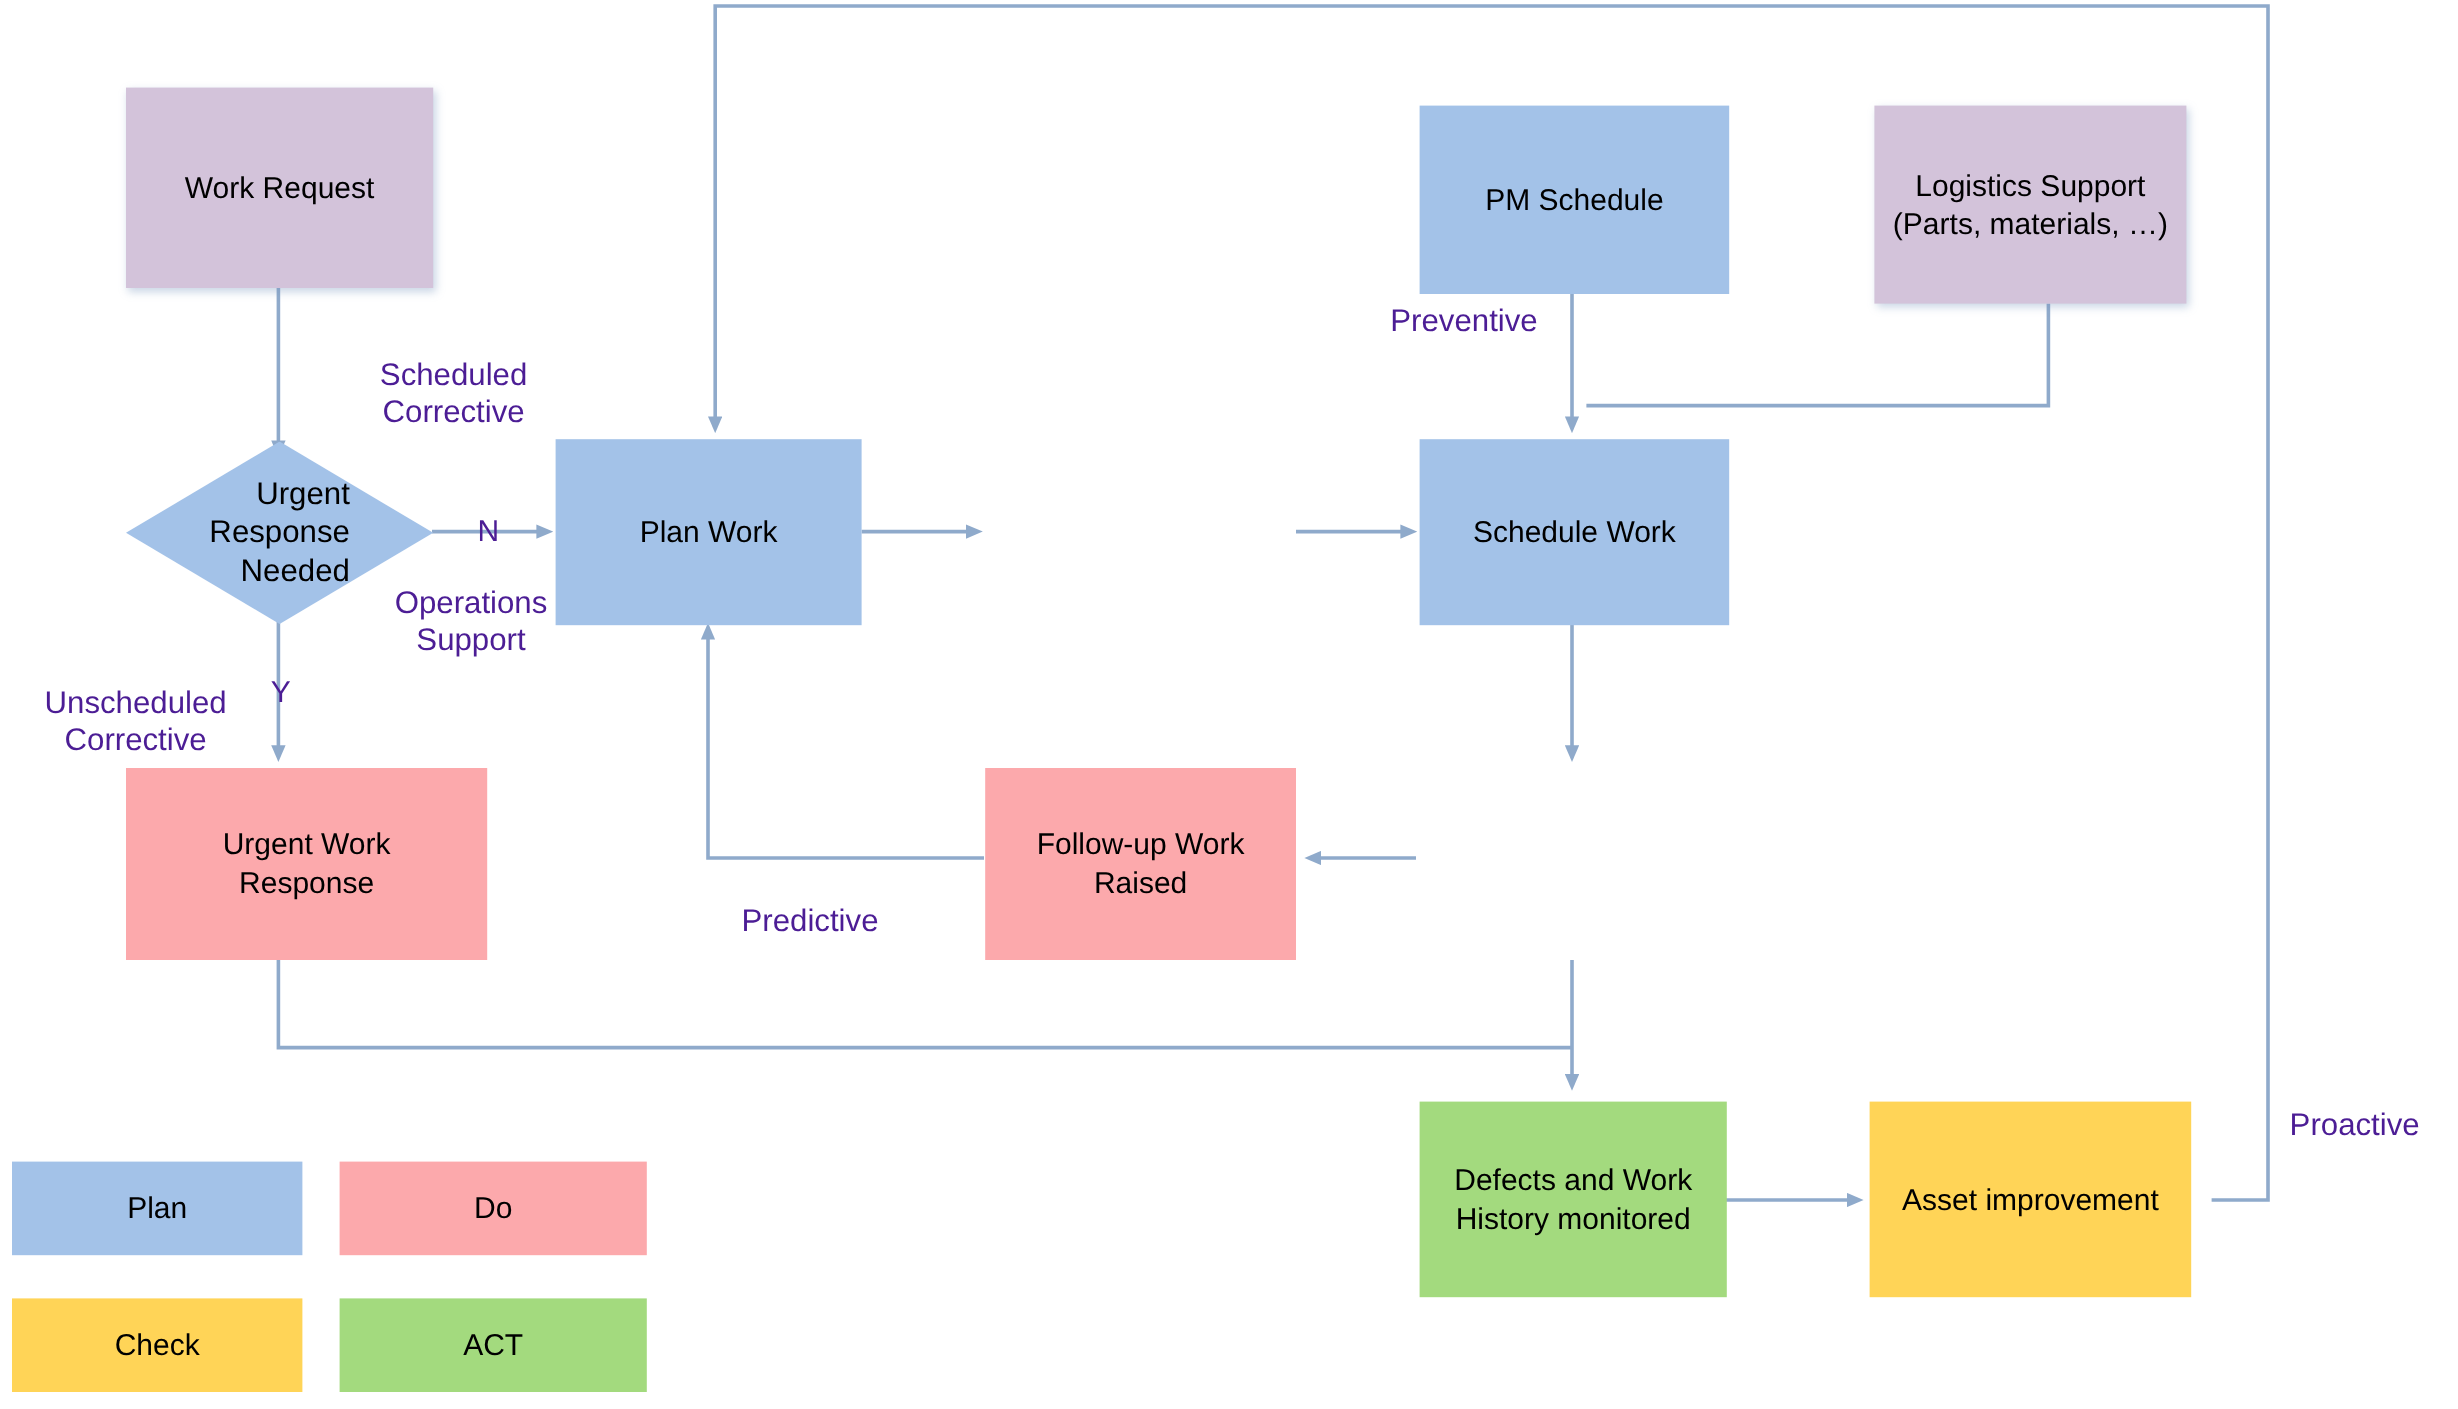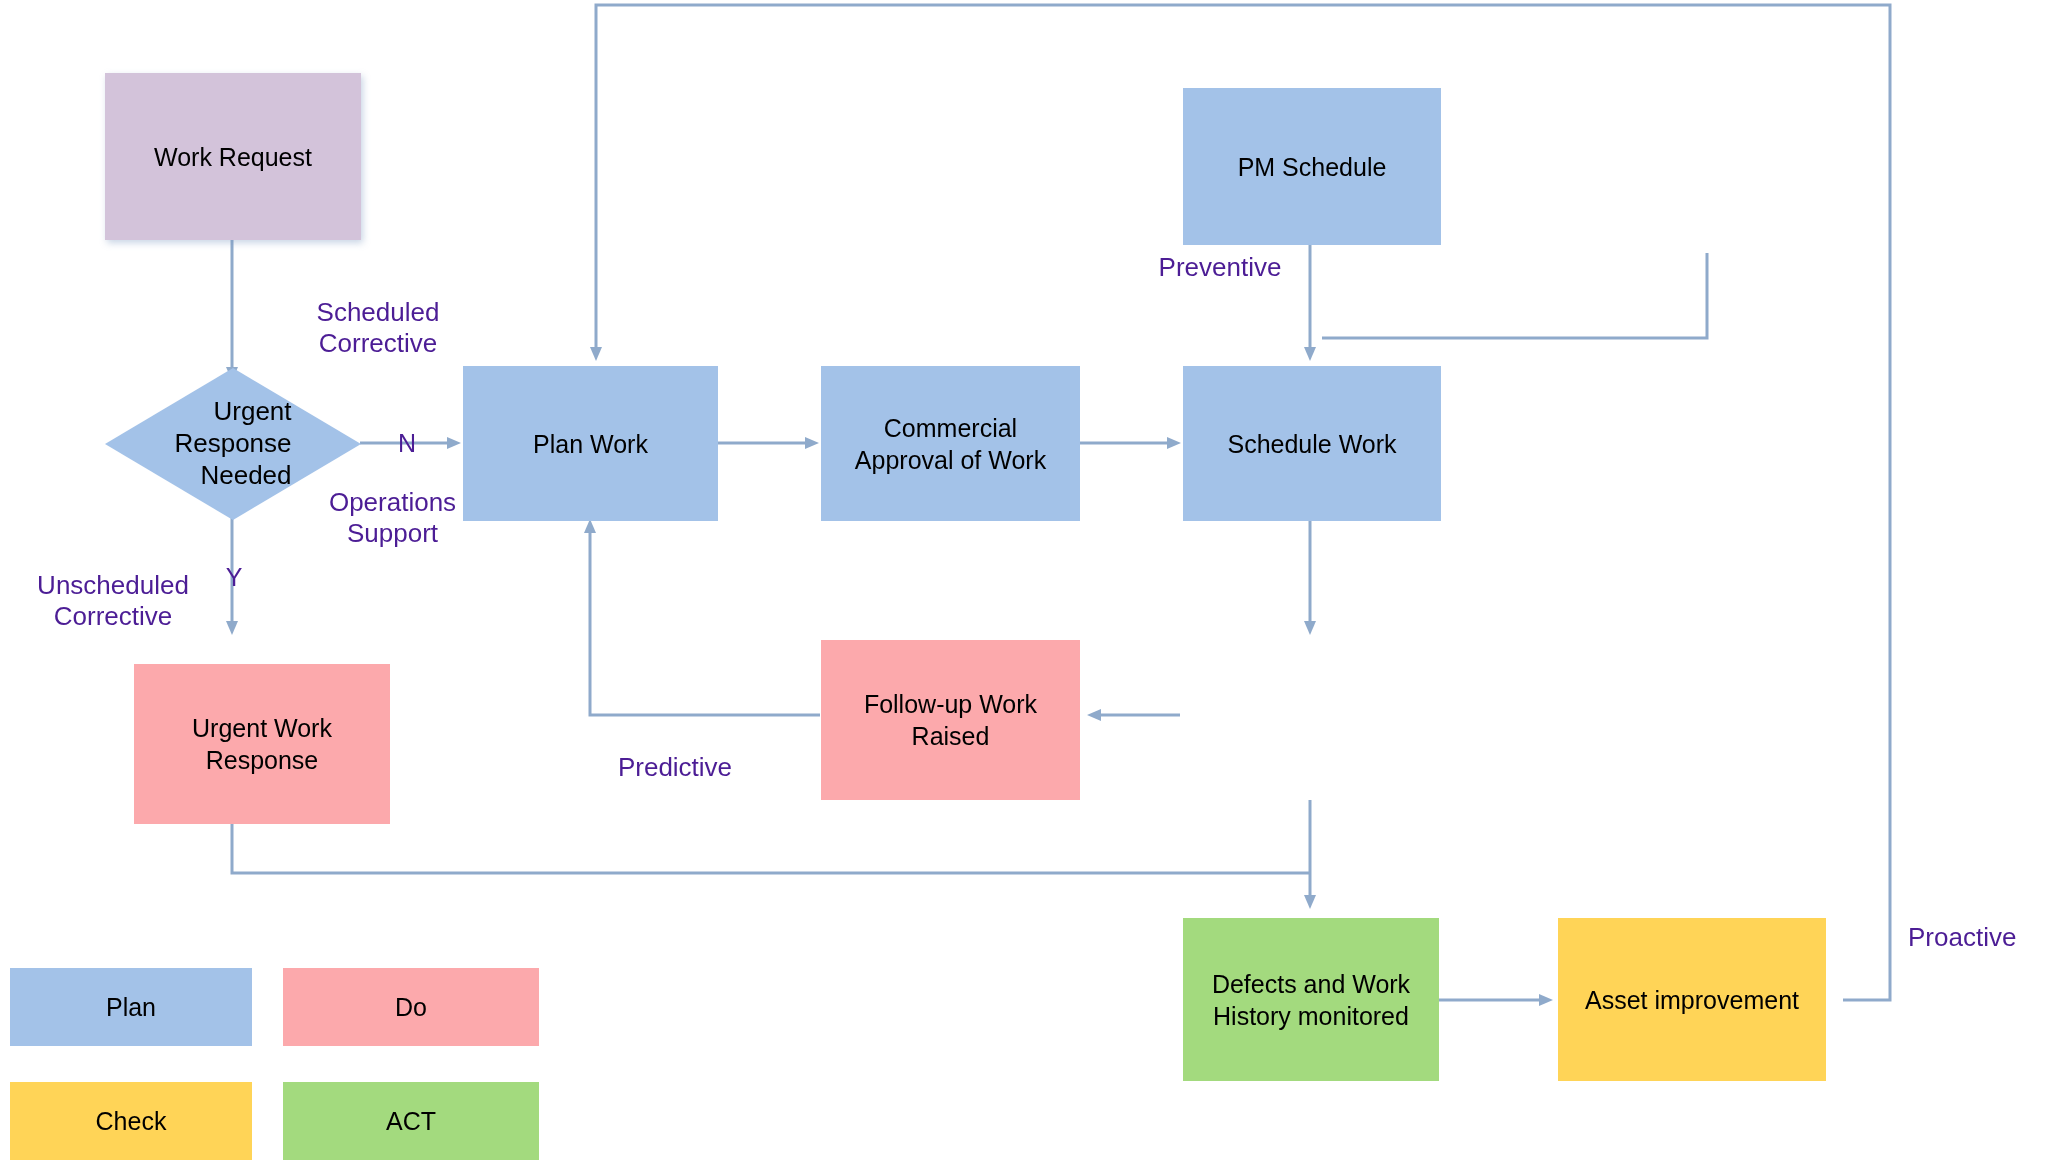--- a/index.html
+++ b/index.html
@@ -142,35 +142,35 @@
     <span class="dshape"></span>
     <span class="dtext">Urgent
 Response
 Needed</span>
   </div>
 
   <div class="node plan" style="left:463px; top:366px; width:255px; height:155px;">
     <span>Plan  Work</span>
   </div>
 
-  <div class="node plan" style="left:821px; top:366px; width:259px; height:155px;">
-    <span>Commercial
-Approval of Work</span>
-  </div>
 
   <div class="node plan" style="left:1183px; top:366px; width:258px; height:155px;">
     <span>Schedule Work</span>
   </div>
 
   <div class="node plan" style="left:1183px; top:88px; width:258px; height:157px;">
     <span>PM Schedule</span>
   </div>
 
-
-  <div class="node do" style="left:105px; top:664px; width:256px; height:160px;margin-left:29px;">
+  <div class="node supply shadowed" style="left:1562px; top:88px; width:260px; height:165px;">
+    <span>Logistics Support
+(Parts, materials, …)</span>
+  </div>
+
+  <div class="node do" style="left:105px; top:640px; width:301px; height:160px;">
     <span>Urgent Work
 Response</span>
   </div>
 
   <div class="node do" style="left:821px; top:640px; width:259px; height:160px;">
     <span>Follow-up Work
 Raised</span>
   </div>
 
 

